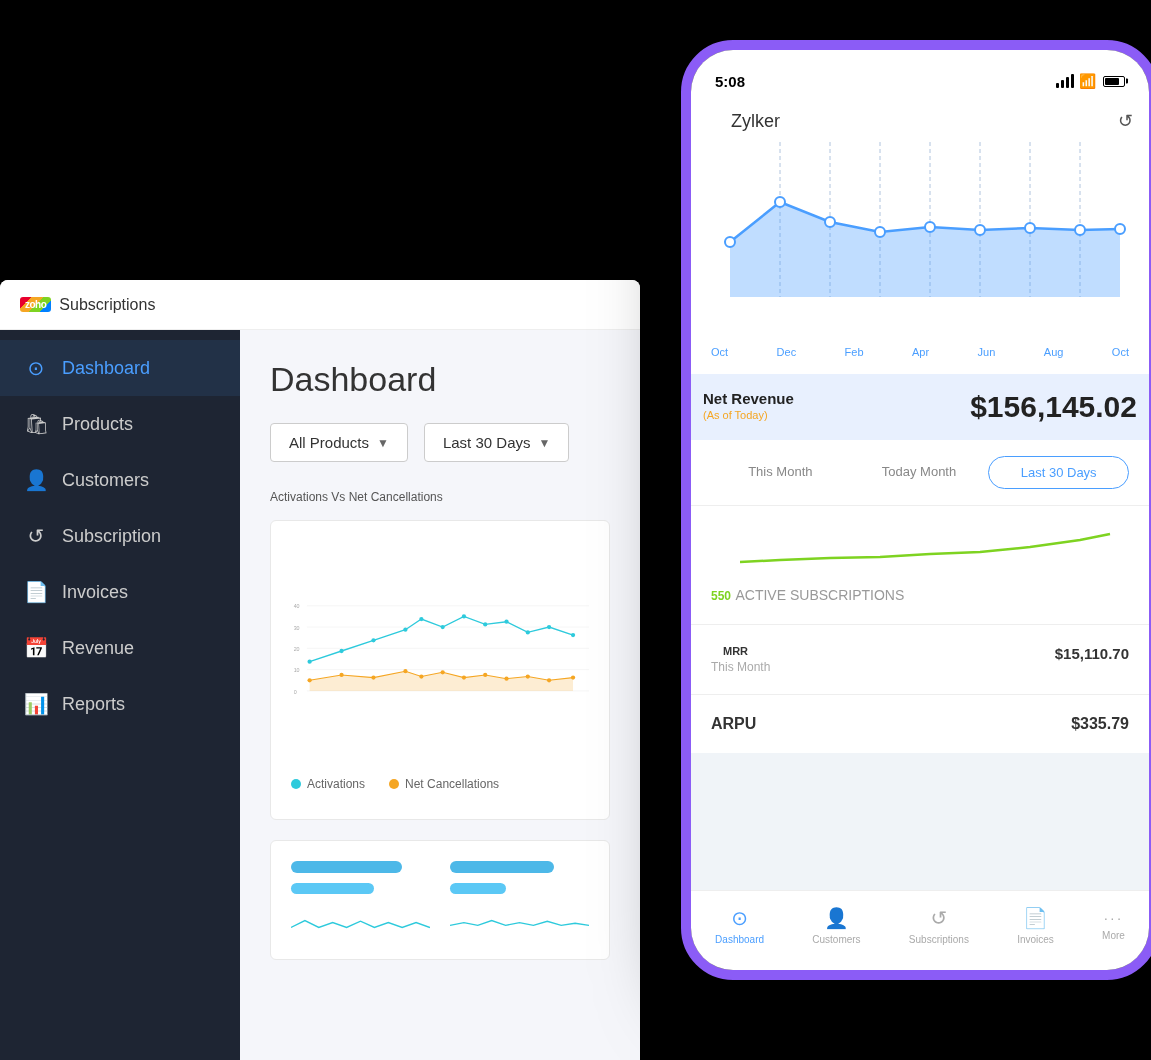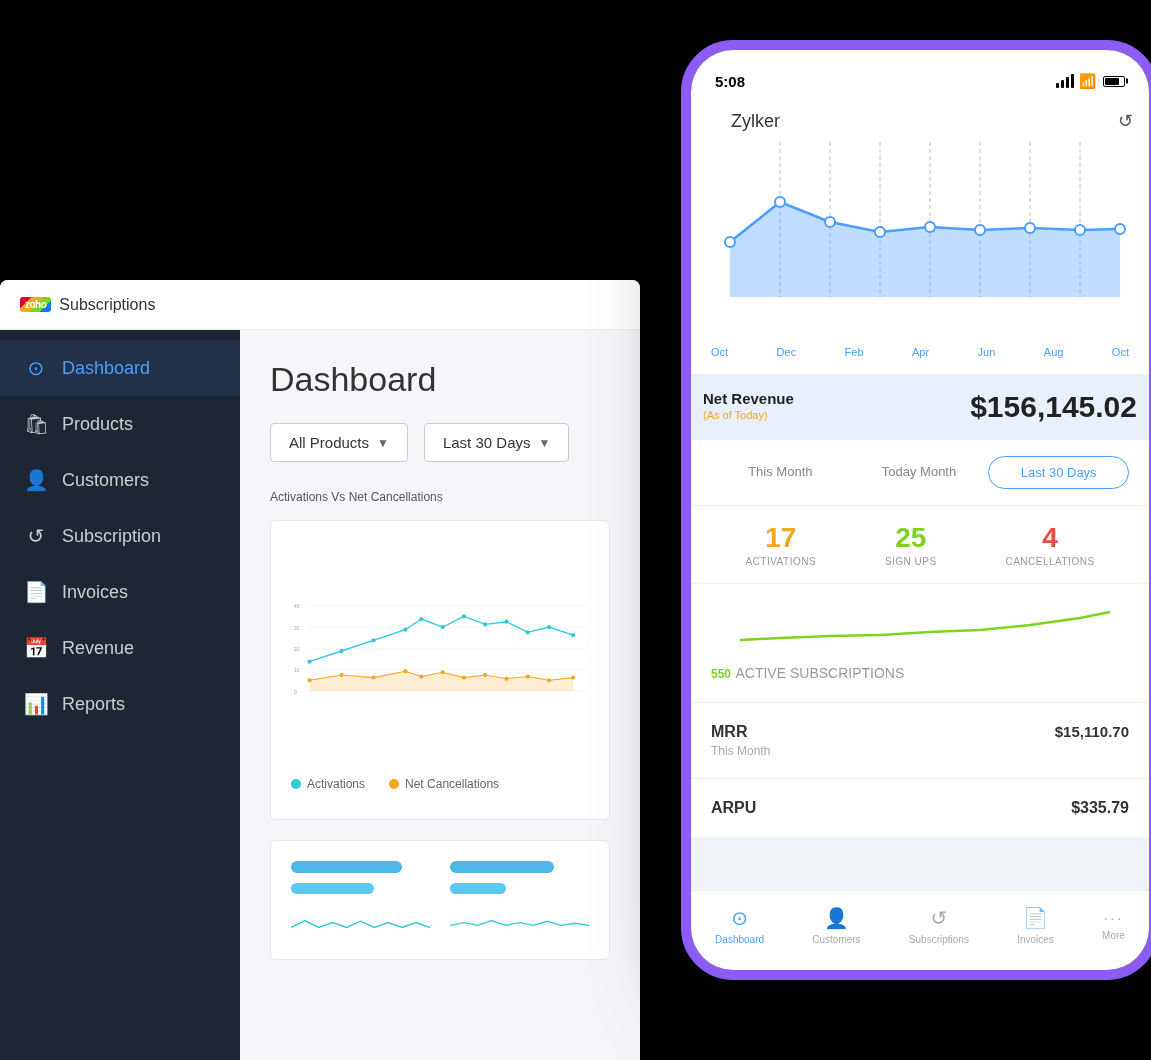--- a/index.html
+++ b/index.html
@@ -456,23 +456,24 @@
     .mrr-section {
       background: #fff;
       padding: 20px;
       display: flex;
       justify-content: space-between;
       align-items: flex-start;
       border-bottom: 1px solid #eee;
     }
 
     .mrr-label {
-      font-size: 16px;
+      font-size: 11px;
       font-weight: 600;
       color: #333;
+      margin-left: 12px;
     }
 
     .mrr-sublabel {
       font-size: 12px;
       color: #aaa;
       margin-top: 3px;
     }
 
     .mrr-value {
       font-size: 15px;
@@ -758,34 +759,20 @@
         </div>
         <div class="net-revenue-value">$156,145.02</div>
       </div>
 
       <div class="period-tabs">
         <div class="period-tab">This Month</div>
         <div class="period-tab">Today Month</div>
         <div class="period-tab active">Last 30 Days</div>
       </div>
 
-      <div class="stats-row">
-        <div class="stat-item">
-          <div class="stat-number orange">17</div>
-          <div class="stat-label">ACTIVATIONS</div>
-        </div>
-        <div class="stat-item">
-          <div class="stat-number green">25</div>
-          <div class="stat-label">SIGN UPS</div>
-        </div>
-        <div class="stat-item">
-          <div class="stat-number red">4</div>
-          <div class="stat-label">CANCELLATIONS</div>
-        </div>
-      </div>
 
       <div class="active-subs-section">
         <svg viewBox="0 0 380 50" style="width:100%;height:50px;margin-bottom:10px;">
           <polyline points="10,40 50,38 100,36 150,35 200,32 250,30 300,25 350,18 380,12" fill="none" stroke="#7ed321" stroke-width="2.5"></polyline>
         </svg>
         <div>
           <span class="active-subs-count">550</span>
           <span class="active-subs-label">ACTIVE SUBSCRIPTIONS</span>
         </div>
       </div>

